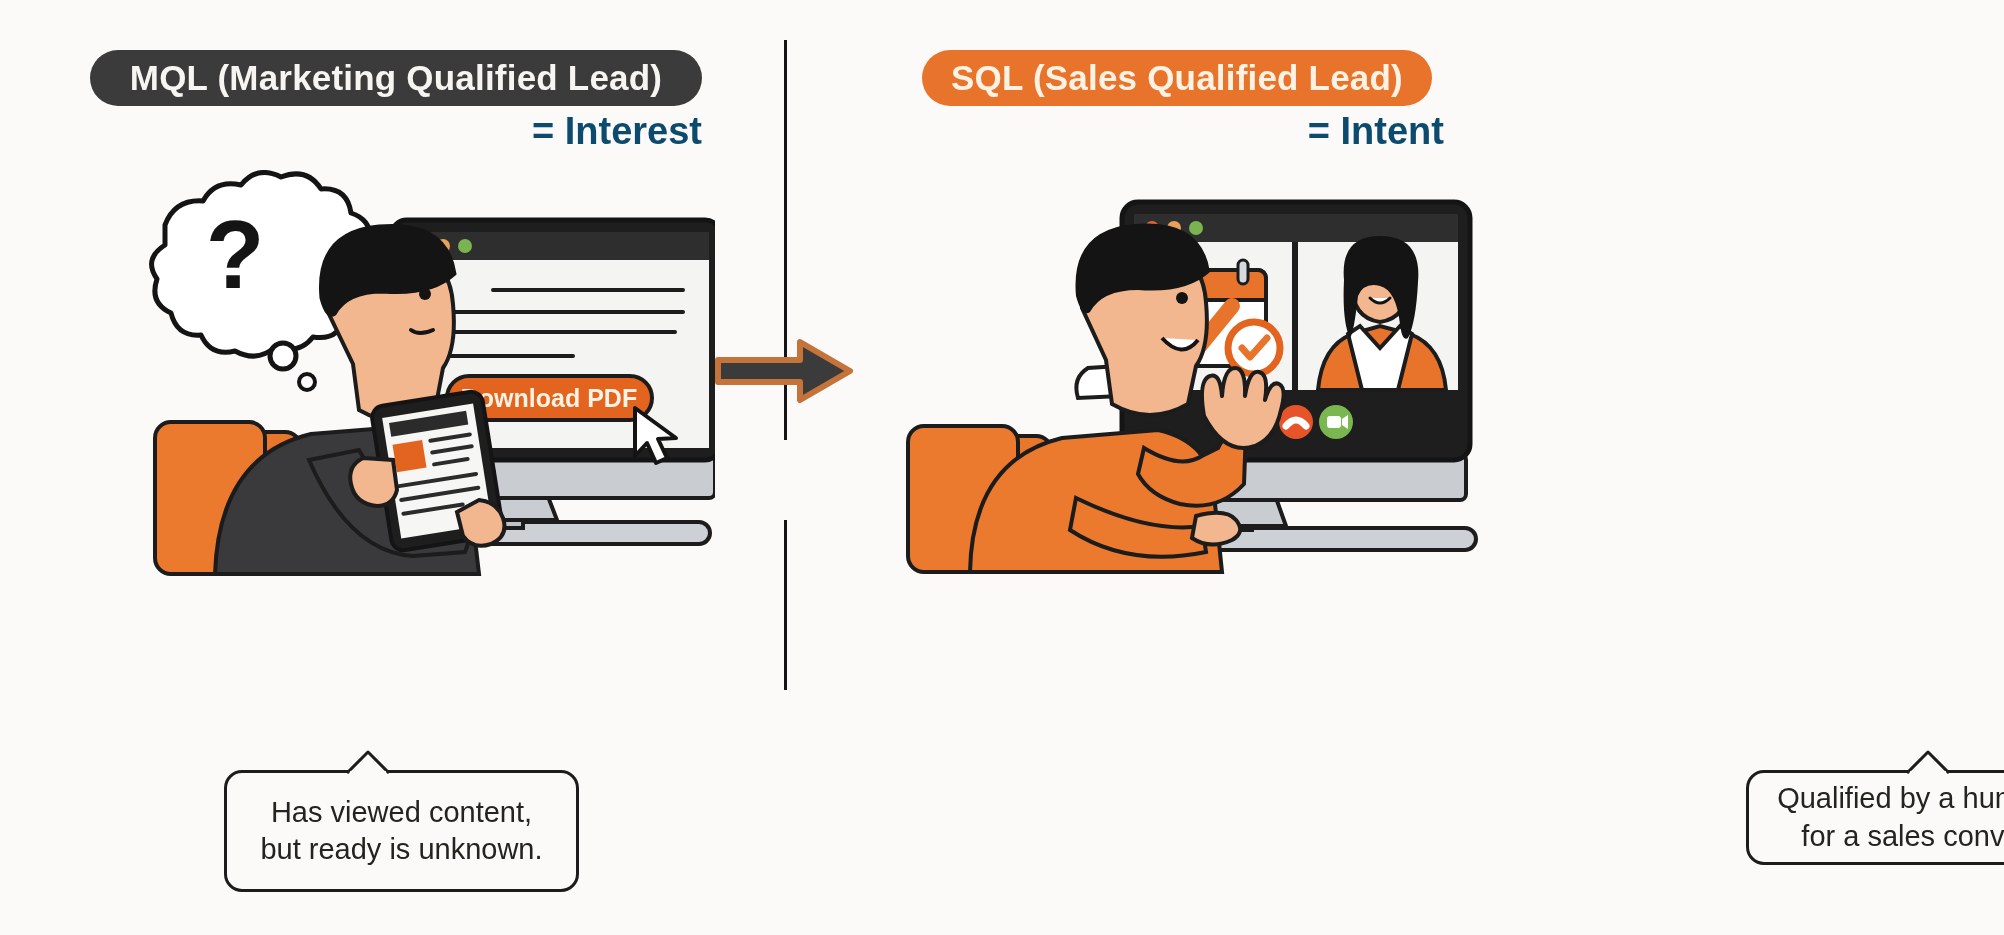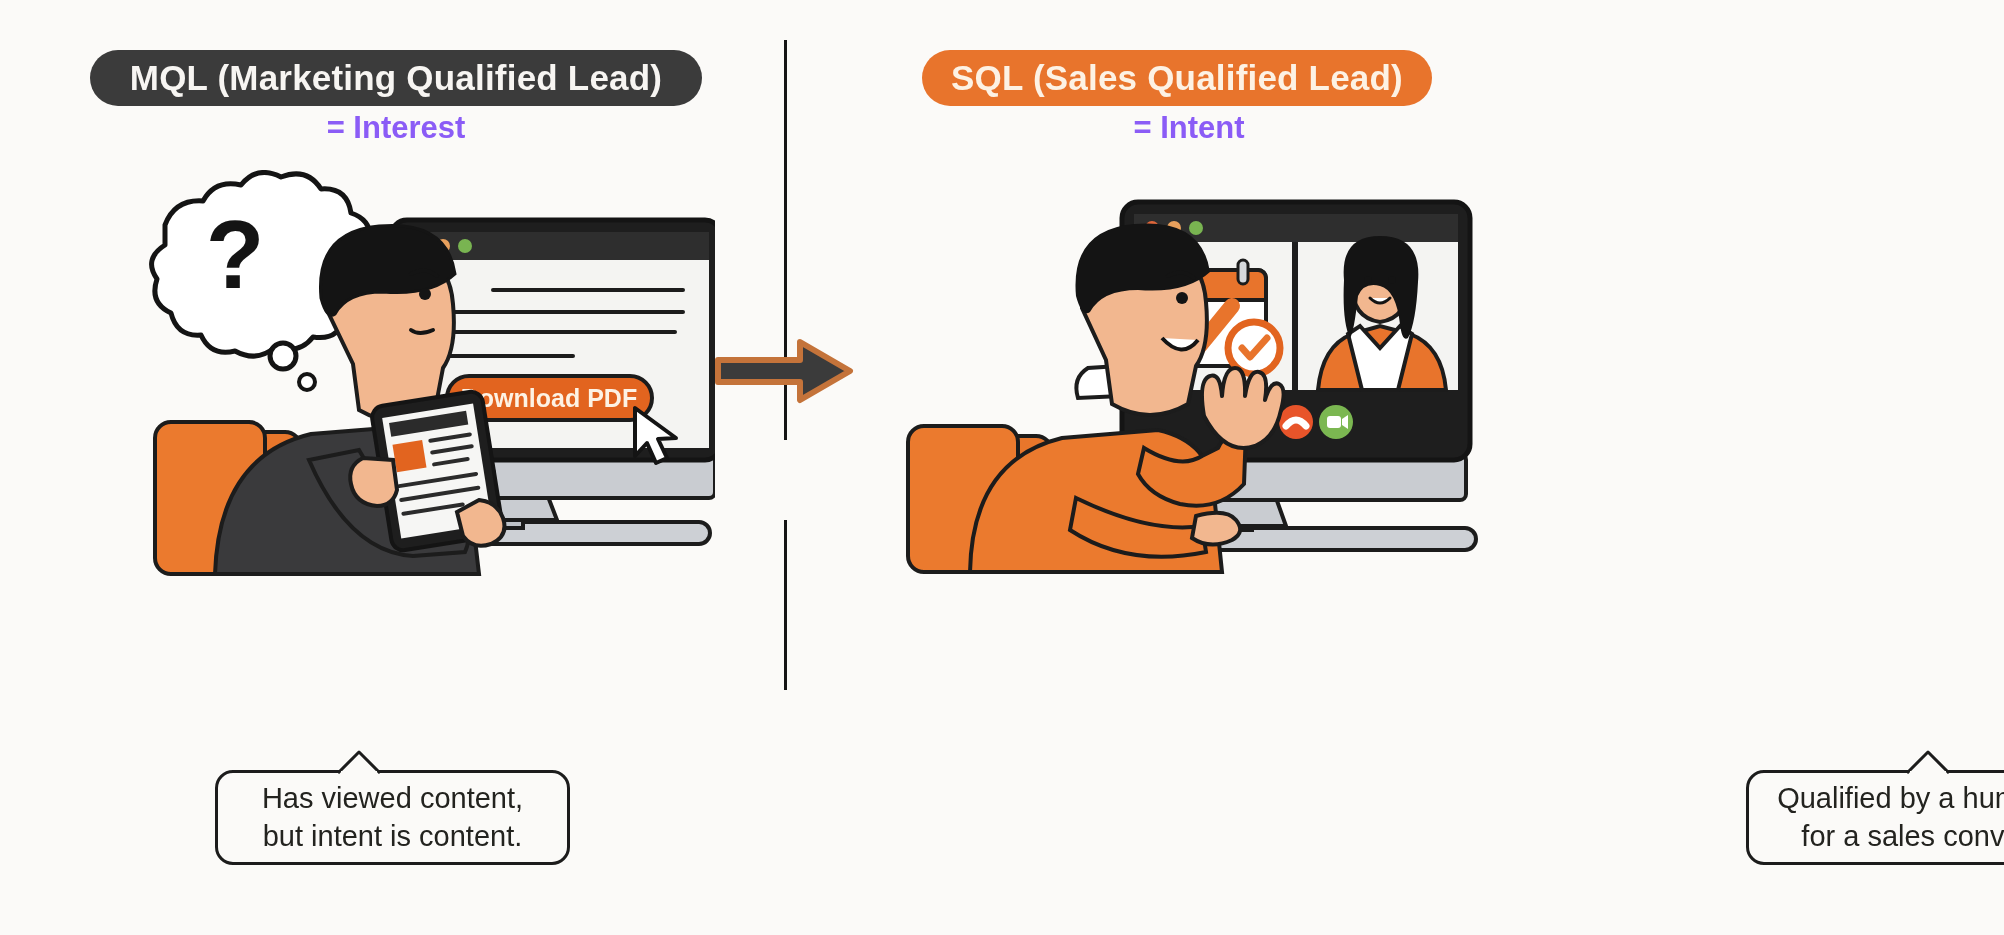--- a/index.html
+++ b/index.html
@@ -27,22 +27,22 @@
     font-size:35px;
   }
   #sql-badge{
     left:922px;top:50px;width:510px;height:56px;
     background:#E8742C;color:#FDF2E4;
     font-size:35px;
     text-align:center;
   }
   .subtitle{
     position:absolute;
-    font-size:31px;font-weight:bold;color:#8b5cf6;
-    text-align:center;white-space:nowrap;
+    font-size:38px;font-weight:bold;color:#0c4a6e;
+    text-align:right;white-space:nowrap;
   }
   #mql-sub{left:90px;top:110px;width:612px;}
   #sql-sub{left:922px;top:110px;width:510px;}
 
   
   .divider{position:absolute;left:784px;width:3px;background:#151515;}
   #divider-top{top:40px;height:400px;}
   #divider-bottom{top:520px;height:170px;}
 
   
@@ -63,21 +63,21 @@
     border:3px solid #1C1C1C;
     border-radius:18px;
     background:#FBFAF8;
     display:flex;flex-direction:column;
     align-items:center;justify-content:center;
     color:#23231F;
     font-size:29px;line-height:1.28;
     text-align:center;
     box-sizing:border-box;
   }
-  #callout-mql{left:215px;top:770px;width:355px;height:95px;}
+  #callout-mql{left:224px;top:770px;width:355px;height:122px;}
   #callout-sql{left:960px;top:770px;width:425px;height:95px;}
   .callout-tail{position:absolute;top:-23px;width:46px;height:24px;}
 
   .cl{display:block;}
 </style>
 </head>
 <body>
 
 <div class="stage">
 
@@ -158,21 +158,21 @@
         <path d="M384 330 q18 2 24 18 q6 18-12 26 q-18 6-28-8 l-6-24 Z" fill="#F2B78F" stroke="#1C1C1C" stroke-width="4"></path>
       </g>
     </svg>
 
     <div class="callout" id="callout-mql">
       <svg class="callout-tail" style="left:118px;" viewBox="0 0 46 24">
         <path d="M2 23 L23 2 L44 23" fill="#FBFAF8" stroke="#1C1C1C" stroke-width="3" stroke-linejoin="round"></path>
         <rect x="5" y="21" width="36" height="6" fill="#FBFAF8"></rect>
       </svg>
       <span class="cl">Has viewed content,</span>
-      <span class="cl">but intent is content.</span>
+      <span class="cl">but ready is unknown.</span>
     </div>
   </div>
 
   <div class="divider" id="divider-top"></div>
   <div class="divider" id="divider-bottom"></div>
 
   <svg id="center-arrow" viewBox="0 0 140 66">
     <path d="M4 22 H86 V4 L136 33 L86 62 V44 H4 Z" fill="#3B3B3B" stroke="#C4733A" stroke-width="6" stroke-linejoin="round"></path>
   </svg>
 

